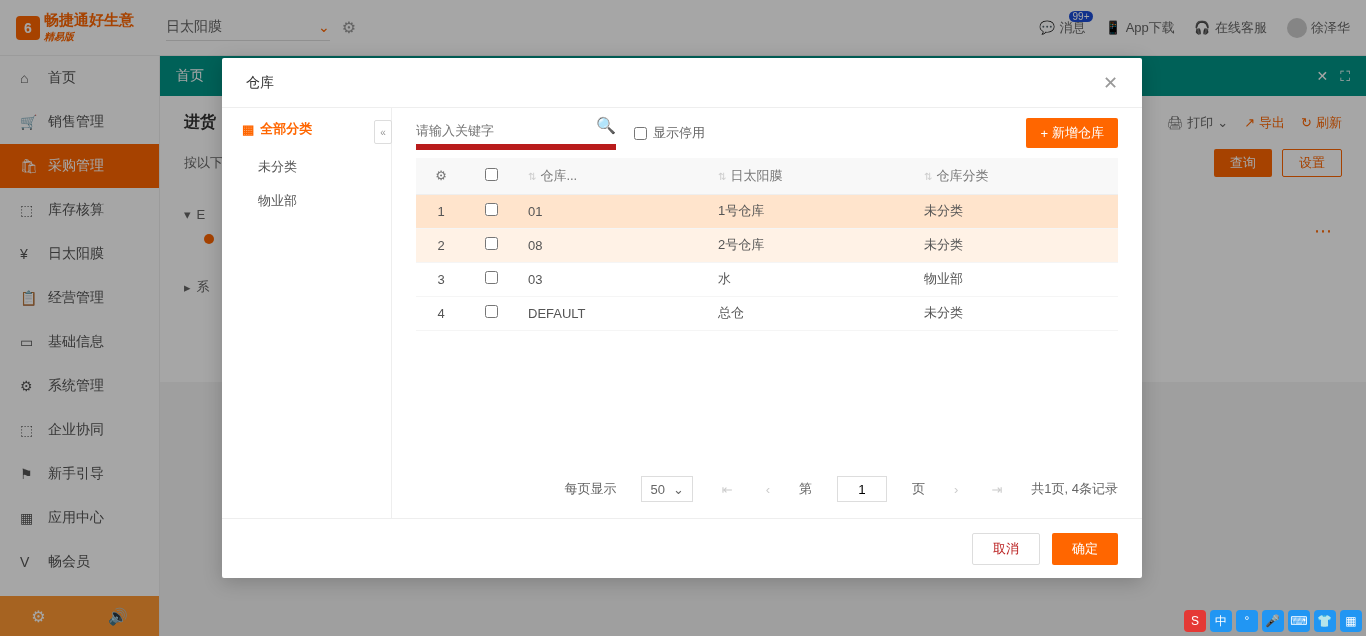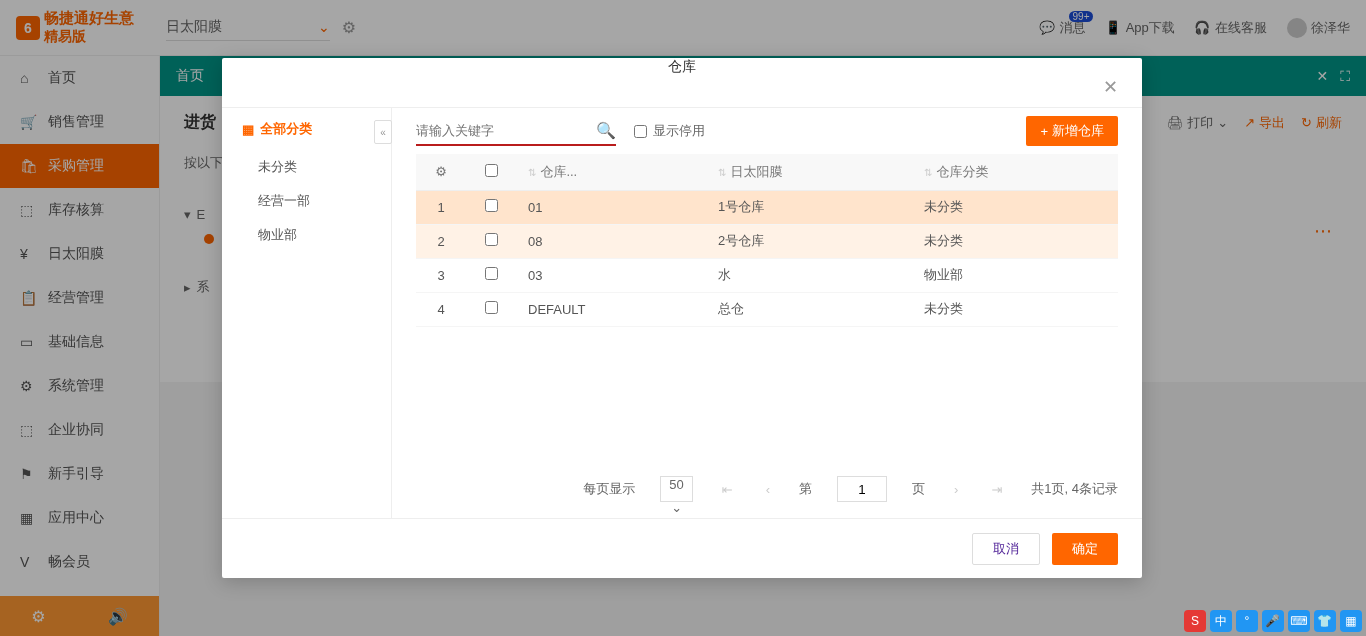--- a/index.html
+++ b/index.html
@@ -2,21 +2,21 @@
 <html><head>
   <meta charset="utf-8">
   <style>
     * { margin: 0; padding: 0; box-sizing: border-box; font-family: -apple-system, "Microsoft YaHei", sans-serif; }
     body { width: 1366px; height: 636px; overflow: hidden; background: #f5f5f5; position: relative; }
     
     
     .top-header { height: 56px; background: #fff; display: flex; align-items: center; padding: 0 16px; border-bottom: 1px solid #eee; }
     .logo-area { display: flex; align-items: center; gap: 4px; color: #ff6600; font-size: 15px; font-weight: bold; }
     .logo-icon-box { width: 24px; height: 24px; background: #ff6600; border-radius: 4px; display: flex; align-items: center; justify-content: center; color: #fff; font-size: 14px; }
-    .logo-sub { font-size: 14px; color: #ff6600; }
+    .logo-sub { font-size: 10px; color: #ff6600; font-style: italic; }
     .company-select { margin-left: 32px; display: flex; align-items: center; gap: 96px; color: #666; font-size: 14px; cursor: pointer; border-bottom: 1px solid #ddd; padding: 4px 0; }
     .chev-down { color: #ff6600; }
     .gear-top { margin-left: 12px; color: #999; cursor: pointer; }
     .try-btn { margin-left: 16px; background: #ff6600; color: #fff; border: none; height: 32px; padding: 0 16px; border-radius: 2px; font-size: 14px; cursor: pointer; }
     .header-right { margin-left: auto; display: flex; align-items: center; gap: 20px; color: #666; font-size: 13px; }
     .hr-item { display: flex; align-items: center; gap: 4px; cursor: pointer; position: relative; }
     .badge { position: absolute; top: -8px; right: -8px; background: #1d4ed8; color: #fff; font-size: 10px; padding: 0 4px; border-radius: 8px; }
     .avatar { width: 20px; height: 20px; background: #ccc; border-radius: 50%; }
     
     
@@ -37,54 +37,54 @@
     .filter-row { background:#fff; padding: 0 24px 16px; display:flex; align-items:center; gap:12px; font-size:13px; color:#666;}
     .filter-input { height:28px; border:1px solid #ddd; width: 300px; padding:0 8px;}
     .btn-query { background:#ff6600; color:#fff; border:none; height:28px; padding:0 16px; border-radius:2px; font-size:13px; cursor:pointer;}
     .btn-set { background:#fff; color:#ff6600; border:1px solid #ff6600; height:28px; padding:0 16px; border-radius:2px; font-size:13px; cursor:pointer;}
     .tree-area { background:#fff; margin-top: 0; padding: 8px 24px 80px; font-size:13px; color:#666;}
     .tree-row { padding:6px 0; display:flex; align-items:center; gap:6px;}
     
     
     .overlay { position: absolute; inset: 0; background: rgba(0,0,0,0.35); }
     .modal { position: absolute; left: 222px; top: 58px; width: 920px; height: 520px; background: #fff; border-radius: 2px; box-shadow: 0 4px 20px rgba(0,0,0,.2); display:flex; flex-direction:column; }
-    .modal-header { height: 50px; display:flex; align-items:center; padding: 0 24px; border-bottom: 1px solid #eee; flex-direction: column; }
+    .modal-header { height: 50px; display:flex; align-items:center; padding: 0 24px; border-bottom: 1px solid #eee; }
     .modal-title { font-size: 14px; color: #333; }
     .modal-close { margin-left:auto; color:#999; cursor:pointer; font-size:18px;}
     .modal-body { flex:1; display:flex; min-height:0; }
     .cat-panel { width: 170px; border-right: 1px solid #eee; position:relative; padding: 12px 20px; font-size: 13px; }
     .cat-all { color: #ff6600; font-weight: bold; display:flex; align-items:center; gap:6px; margin-bottom:12px; cursor:pointer;}
     .cat-item { padding: 8px 4px 8px 16px; color:#555; cursor:pointer;}
     .collapse-btn { position:absolute; right:-1px; top:12px; width:18px; height:24px; border:1px solid #ddd; border-radius:2px; display:flex; align-items:center; justify-content:center; font-size:10px; color:#999; cursor:pointer; background:#fff;}
     .table-panel { flex:1; padding: 8px 24px; display:flex; flex-direction:column;}
     .table-toolbar { display:flex; align-items:center; gap: 18px; margin-bottom:8px;}
-    .search-box { display:flex; align-items:center; border-bottom:2px solid #b91c1c; width:200px; }
+    .search-box { display:flex; align-items:flex-start; border-bottom:6px solid #b91c1c; width:200px; }
     .search-box input { border:none; outline:none; height:28px; flex:1; font-size:13px;}
     .search-ico { color:#ff6600; cursor:pointer;}
     .chk-lbl { display:flex; align-items:center; gap:6px; font-size:13px; color:#666;}
     .add-btn { margin-left:auto; background:#ff6600; color:#fff; border:none; height:30px; padding:0 14px; border-radius:2px; display:flex; align-items:center; gap:4px; font-size:13px; cursor:pointer;}
     
     table { width:100%; border-collapse: collapse; font-size: 13px; color: #555;}
     thead th { background: #f8f8f8; height: 36px; text-align:left; padding:0 12px; font-weight: normal; color:#777; border-bottom:1px solid #eee;}
     thead th:first-child { text-align:center; width:50px;}
     thead th:nth-child(2) { text-align:center; width:50px;}
     tbody td { height: 34px; padding:0 12px; border-bottom:1px solid #f5f5f5;}
     tbody td:first-child { text-align:center;}
     tbody td:nth-child(2) { text-align:center;}
     tbody tr.hl { background: #ffe4cc; }
     tbody tr.hl2 { background: #fff2e6; }
     .sort-ico { color:#ccc; font-size:10px; margin-right:4px;}
     
     .pager { margin-top:auto; display:flex; align-items:center; justify-content:flex-end; gap:25px; font-size:13px; color:#666; padding: 8px 0;}
-    .pg-sel { height:26px; border:1px solid #ddd; padding:0 8px; display:flex; align-items:center; gap:8px; cursor:pointer;flex-direction:column;}
+    .pg-sel { height:26px; border:1px solid #ddd; padding:0 8px; display:flex; align-items:center; gap:8px; cursor:pointer;}
     .pg-num { height:26px; width:50px; border:1px solid #ddd; text-align:center;}
     .pg-nav { color:#ccc; cursor:pointer; padding:0 4px;}
     
     .modal-footer { height: 60px; border-top:1px solid #eee; display:flex; align-items:center; justify-content:flex-end; gap:12px; padding:0 24px;}
-    .btn-cancel { background:#fff; border:1px solid #ddd; height:32px; padding:0 20px; font-size:13px; cursor:pointer; color:#4c1d95; border-radius:2px;}
+    .btn-cancel { background:#fff; border:1px solid #ddd; height:32px; padding:0 20px; font-size:13px; cursor:pointer; color:#b91c1c; border-radius:2px;}
     .btn-ok { background:#ff6600; border:none; color:#fff; height:32px; padding:0 20px; font-size:13px; cursor:pointer; border-radius:2px;}
     
     
     .ime { position:absolute; bottom:4px; right:4px; display:flex; gap:4px;}
     .ime span { width:22px; height:22px; border-radius:4px; display:flex; align-items:center; justify-content:center; font-size:12px; color:#fff;}
   </style>
 </head>
 <body>
 
 <div class="top-header">
@@ -199,20 +199,24 @@
       <span class="pg-act" style="color:#ff6600">
           <span>↻</span>
           <span>刷新</span>
         </span>
     </div>
   </div>
   <div class="filter-row">
     <span>按以下</span>
     <input class="filter-input" style="">
     <span style="margin-left:-30px;color:#999">⌄</span>
+    <div style="margin-left:auto; display:flex; gap:10px;">
+      <button class="btn-query">查询</button>
+      <button class="btn-set">设置</button>
+    </div>
   </div>
   <div class="tree-area">
     <div class="tree-row">
         <span>▾</span>
         <span>E</span>
       </div>
     <div class="tree-row" style="padding-left:20px;">
         <span style="width:10px;height:10px;background:#ff6600;border-radius:50%;display:inline-block"></span>
       </div>
     <div style="margin-left:auto;text-align:right;color:#ff6600;font-size:18px;position:relative;top:-30px;right:10px">⋯</div>
@@ -229,21 +233,20 @@
     <span class="modal-title">仓库</span>
     <span class="modal-close">✕</span>
   </div>
   <div class="modal-body">
     <div class="cat-panel">
       <div class="cat-all">
         <span>▦</span>
         <span>全部分类</span>
       </div>
       <div class="cat-item">未分类</div>
-      <div class="cat-item">经营一部</div>
       <div class="cat-item">物业部</div>
       <div class="collapse-btn">«</div>
     </div>
     <div class="table-panel">
       <div class="table-toolbar">
         <div class="search-box">
           <input placeholder="请输入关键字" style="">
           <span class="search-ico">🔍</span>
         </div>
         <label class="chk-lbl">

